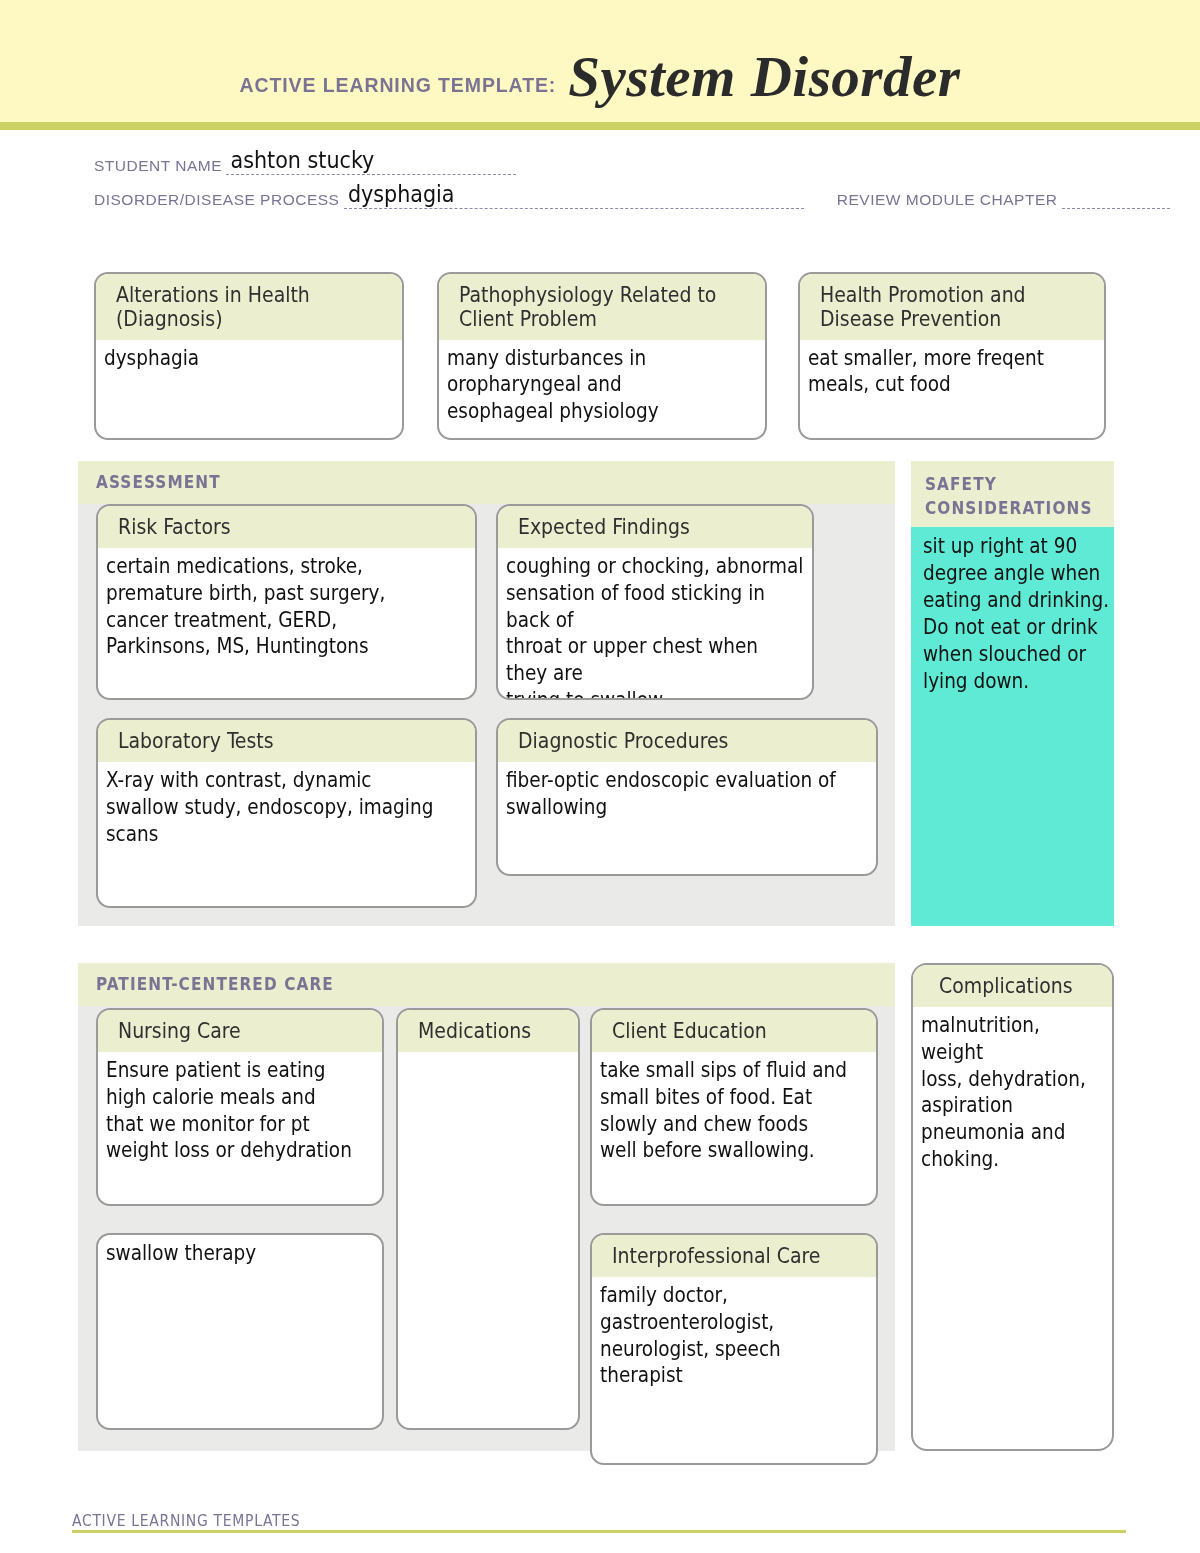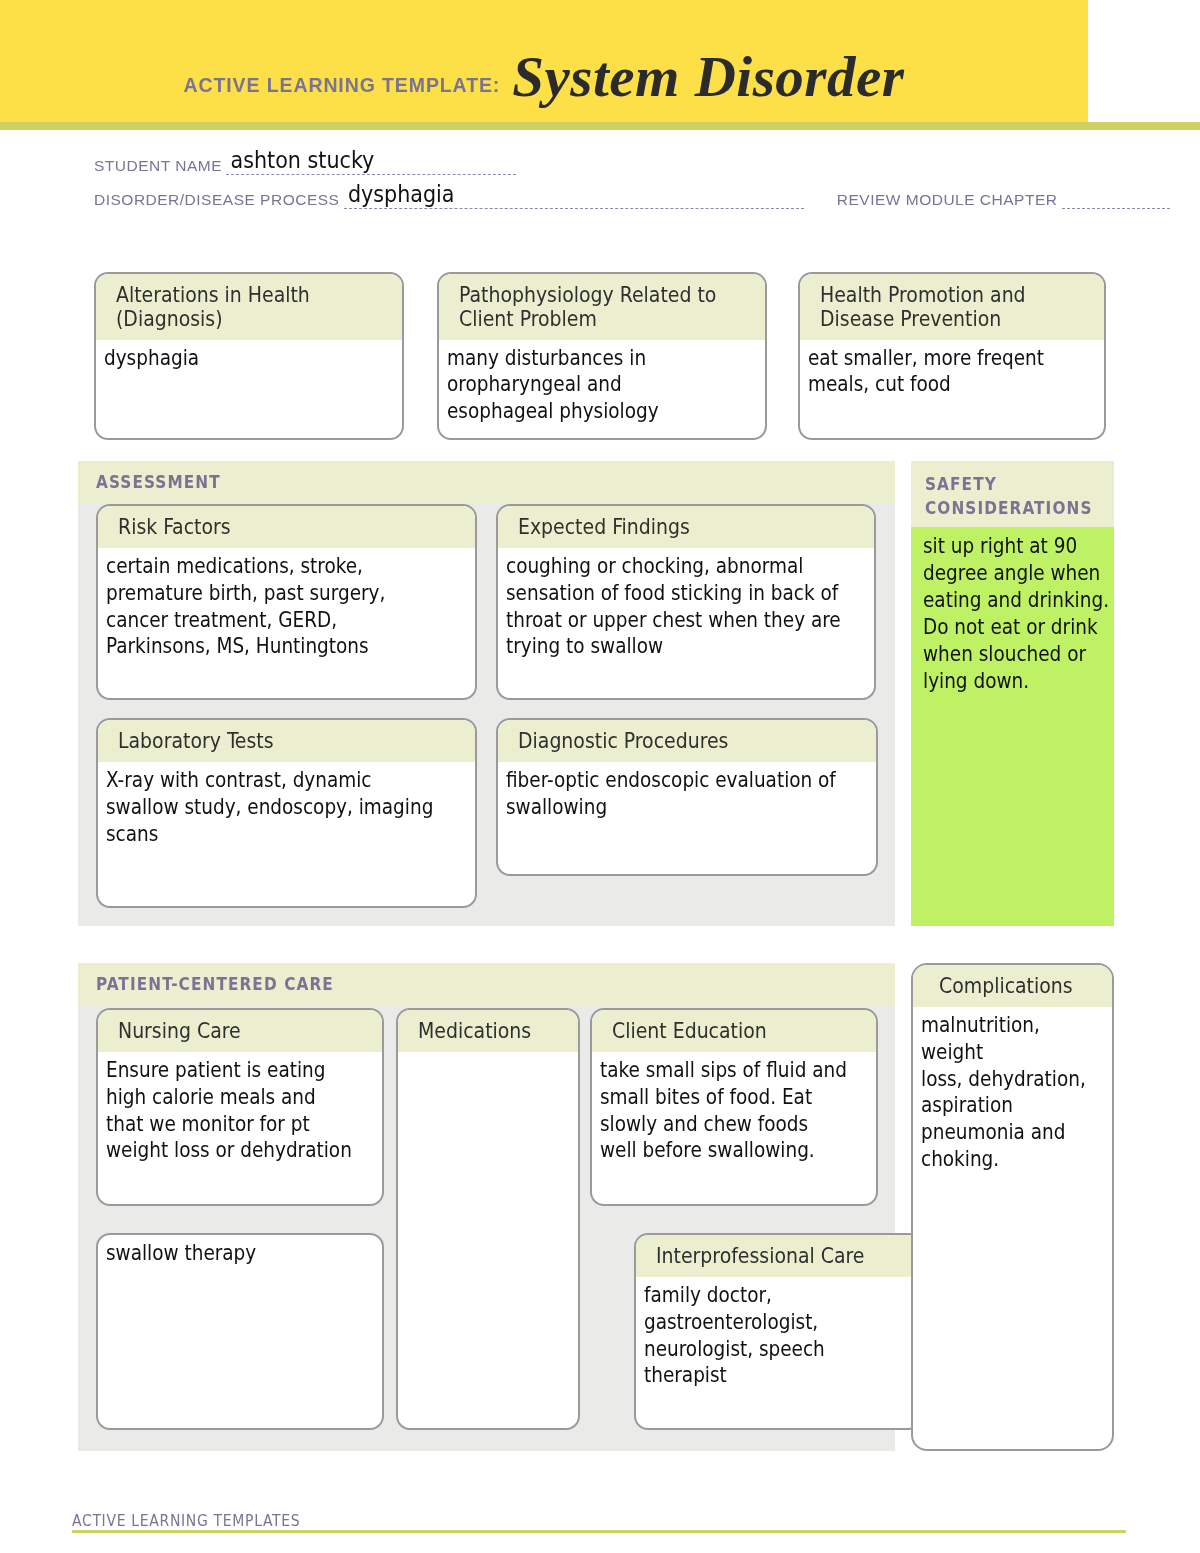--- a/index.html
+++ b/index.html
@@ -13,23 +13,23 @@
     position: relative;
     font-family: "Liberation Sans", sans-serif;
     color: #1a1a1a;
     overflow: hidden;
   }
 
   
   .header-band {
     position: absolute;
     left: 0; top: 0;
-    width: 1088px;
+    width: 1200px;
     height: 122px;
-    background: #fde047;
+    background: #fef9c3;
   }
   .header-inner {
     position: absolute;
     left: 0; right: 0; top: 0; bottom: 0;
     display: flex;
     align-items: center;
     justify-content: center;
     gap: 12px;
     padding-top: 30px;
     box-sizing: border-box;
@@ -148,30 +148,30 @@
     color: #7a7394;
     font-family: "DejaVu Sans", sans-serif;
     font-stretch: condensed;
   }
   #assessment-panel .panel-band {
     position: absolute;
     left: 0; top: 0; width: 817px; height: 43px;
     background: #ecefcf;
   }
   #card-risk   { left: 96px;  top: 504px; width: 381px; height: 196px; }
-  #card-expect { left: 496px; top: 504px; width: 380px; height: 196px; }
+  #card-expect { left: 496px; top: 504px; width: 318px; height: 196px; }
   #card-lab    { left: 96px;  top: 718px; width: 381px; height: 190px; }
   #card-diag   { left: 496px; top: 718px; width: 382px; height: 158px; }
 
   
   #safety-panel {
     position: absolute;
     left: 911px; top: 461px;
     width: 203px; height: 465px;
-    background: #bef264;
+    background: #5eead4;
   }
   #safety-panel .panel-band {
     position: absolute;
     left: 0; top: 0; width: 203px; height: 66px;
     background: #ecefcf;
   }
   #safety-panel .panel-title {
     left: 14px; top: 11px;
     line-height: 1.42;
   }
@@ -196,21 +196,21 @@
   }
   #pcc-panel .panel-band {
     position: absolute;
     left: 0; top: 0; width: 817px; height: 43px;
     background: #ecefcf;
   }
   #card-nursing  { left: 96px;  top: 1008px; width: 288px; height: 198px; }
   #card-meds     { left: 396px; top: 1008px; width: 184px; height: 422px; }
   #card-clientedu{ left: 590px; top: 1008px; width: 288px; height: 198px; }
   #card-thera    { left: 96px;  top: 1233px; width: 288px; height: 197px; }
-  #card-interpro { left: 590px; top: 1233px; width: 288px; height: 197px; margin-left: 44px; }
+  #card-interpro { left: 590px; top: 1233px; width: 288px; height: 232px; }
 
   
   #card-complications {
     left: 911px; top: 963px; width: 203px; height: 488px;
     border-radius: 16px;
   }
   #card-complications .card-head {
     padding-left: 26px;
   }
 

